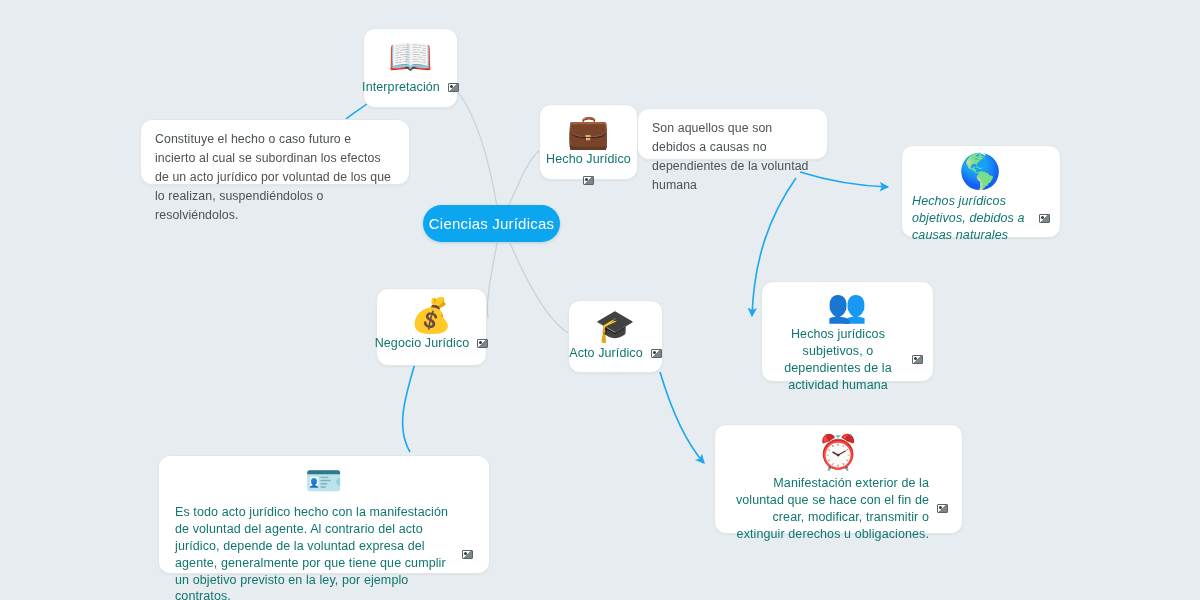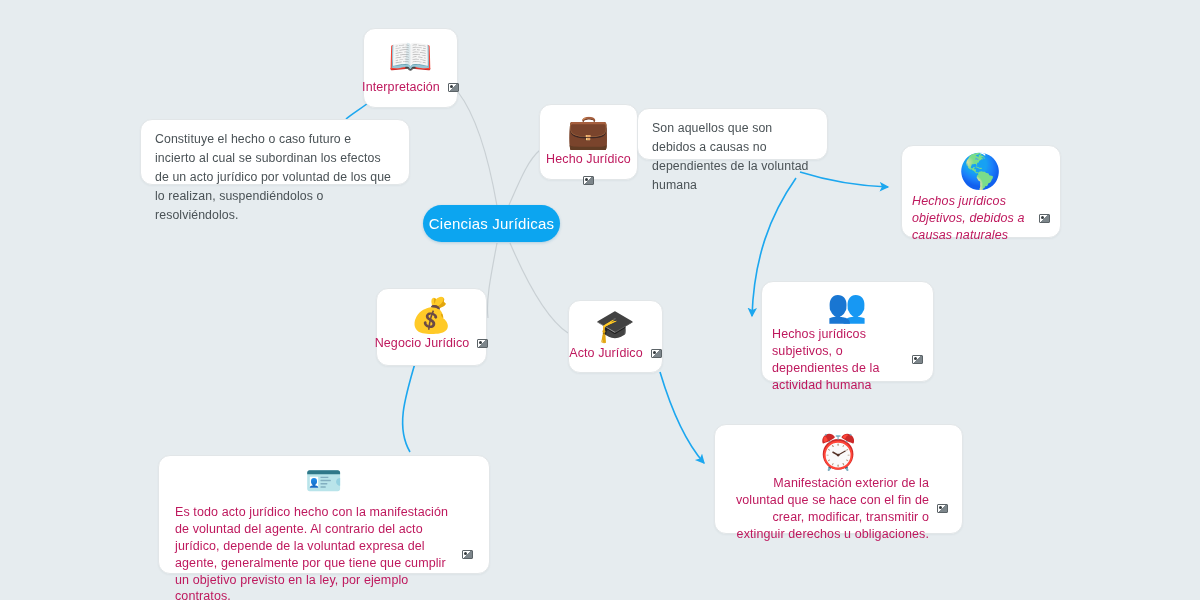--- a/index.html
+++ b/index.html
@@ -56,21 +56,21 @@
   }
 
   .label-row {
     display: flex;
     align-items: center;
     justify-content: center;
     gap: 8px;
     width: 100%;
   }
   .label-text {
-    color: #be185d;
+    color: #0f766e;
     font-size: 12.5px;
     line-height: 1.35;
     letter-spacing: .1px;
     white-space: nowrap;
   }
   .label-text.wrap { white-space: normal; }
 
   .note-text {
     color: #4a5256;
     font-size: 12.3px;
@@ -179,21 +179,21 @@
     <span class="icon-art" style="font-size:34px;">🌎</span>
     <div class="label-row" style="margin-top:5px; justify-content:center;font-style:italic;">
       <span class="label-text wrap" style="text-align:left;">Hechos jurídicos objetivos, debidos a causas naturales</span>
       <span class="attach-icon"></span>
     </div>
   </div>
 
   <div class="node topic" style="left:761px; top:281px; width:173px; height:101px; padding:8px 10px 6px 10px;">
     <span class="icon-art" style="font-size:32px;">👥</span>
     <div class="label-row" style="margin-top:4px; justify-content:space-between;">
-      <span class="label-text wrap" style="text-align:left;">Hechos jurídicos subjetivos, o dependientes de la actividad humana</span>
+      <span class="label-text wrap" style="text-align:center;">Hechos jurídicos subjetivos, o dependientes de la actividad humana</span>
       <span class="attach-icon"></span>
     </div>
   </div>
 
   <div class="node topic" style="left:376px; top:288px; width:111px; height:78px;">
     <span class="icon-art" style="font-size:34px; margin-top:1px;">💰</span>
     <div class="label-row" style="margin-top:3px;align-items:center;">
       <span class="label-text">Negocio Jurídico</span>
       <span class="attach-icon"></span>
     </div>

